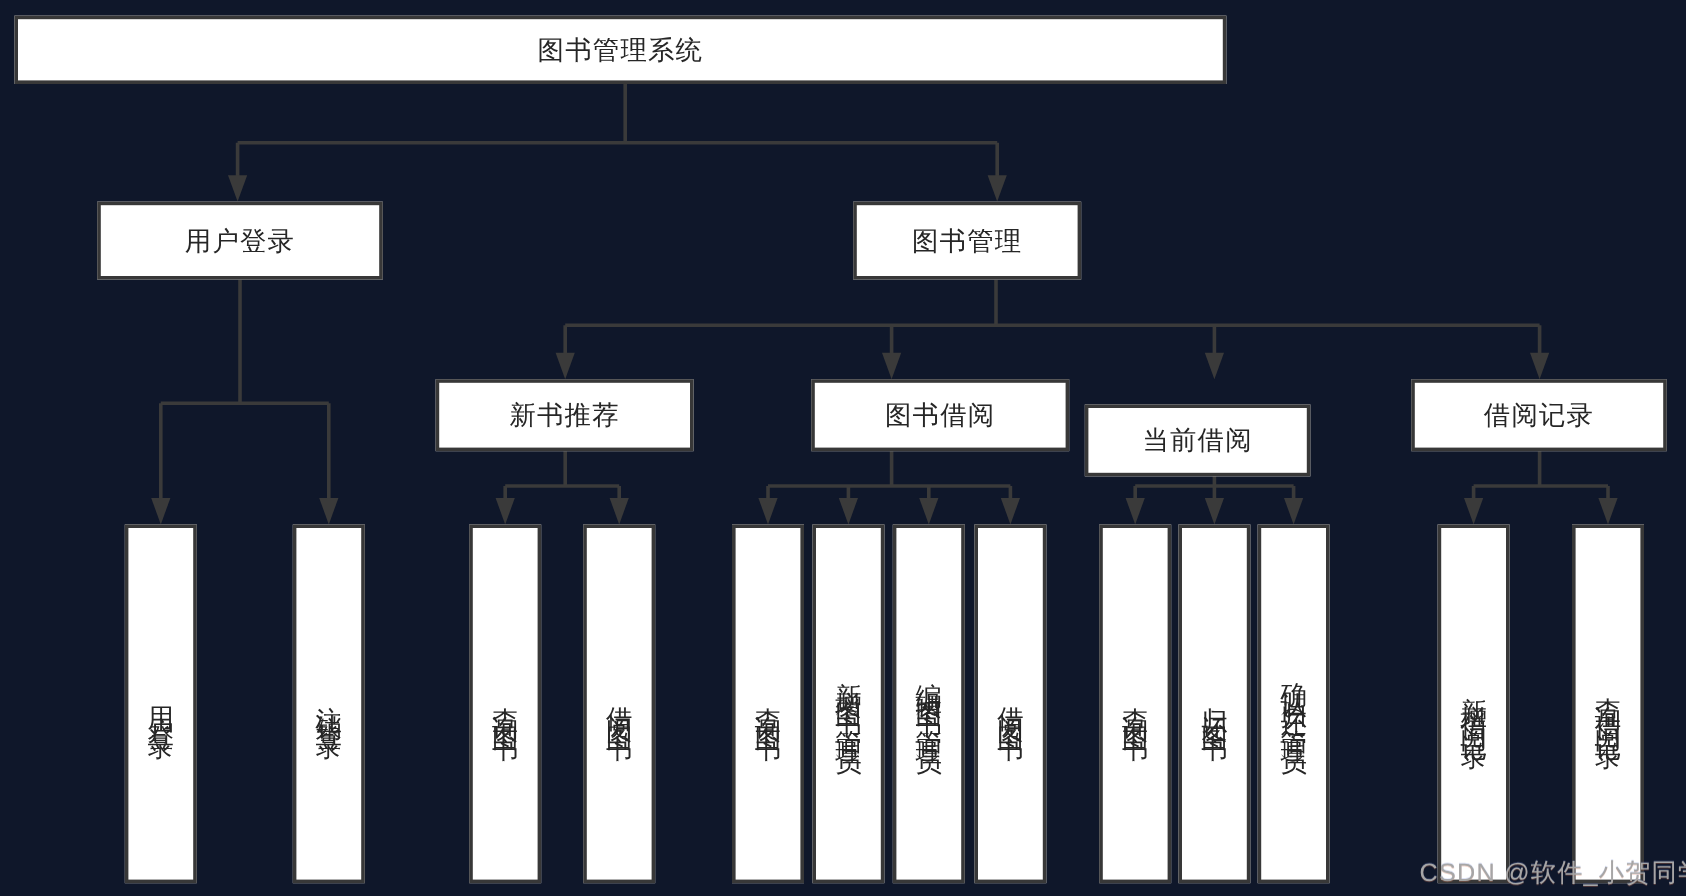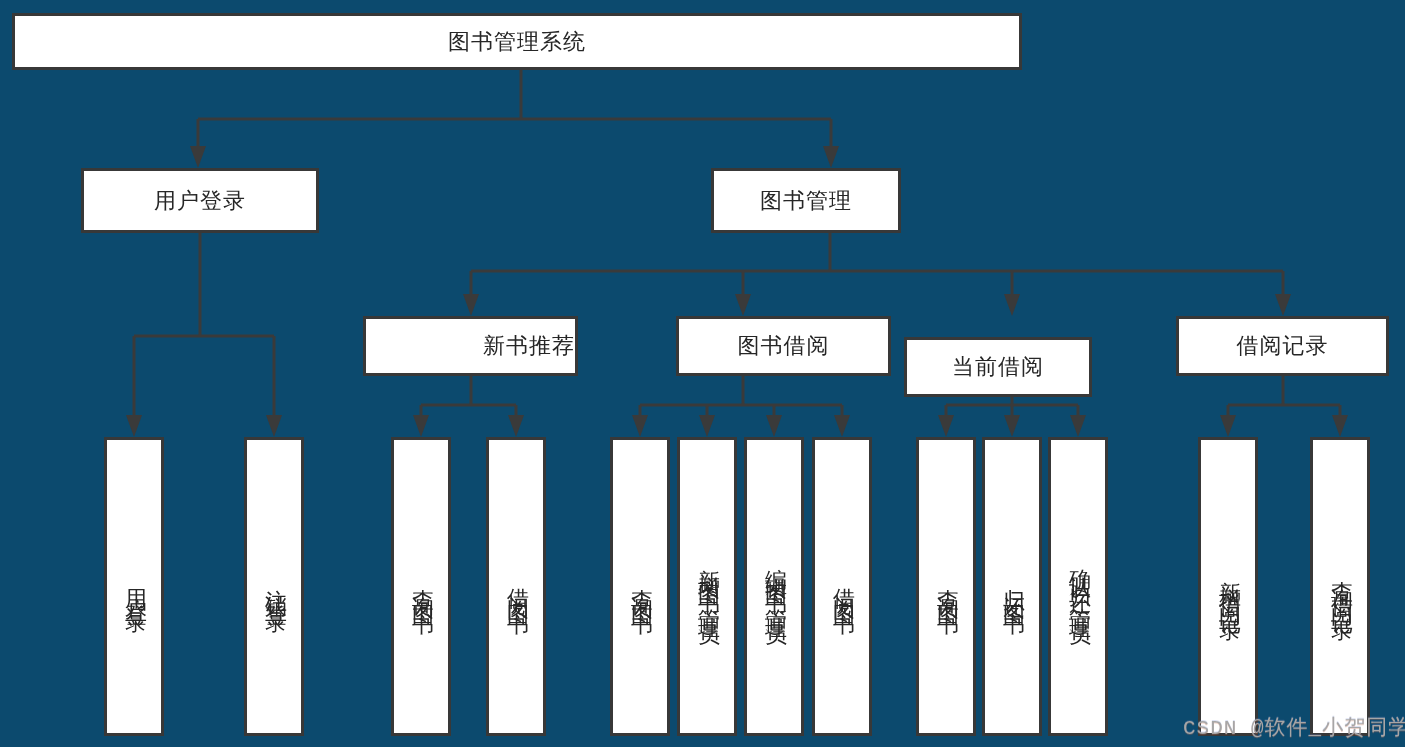--- a/index.html
+++ b/index.html
@@ -1,20 +1,20 @@
 <!DOCTYPE html>
 <html><head>
 <meta charset="utf-8">
 <style>
   html,body{margin:0;padding:0;background:#ffffff;}
   #canvas{
     position:relative;
     width:1405px;height:747px;
-    background:#0c4a6e;
-    font-family:Liberation Mono, monospace;
+    background:#0f172a;
+    font-family:Liberation Sans, sans-serif;
     overflow:hidden;
   }
   #wires{position:absolute;left:0;top:0;width:1405px;height:747px;pointer-events:none;}
   .box{
     position:absolute;
     background:#ffffff;
     border:3px solid #383838;
     box-sizing:border-box;
     display:flex;align-items:center;justify-content:center;
     color:#262626;
@@ -100,21 +100,21 @@
     <span>图书管理系统</span>
   </div>
 
   <div class="box" style="left:81px;top:168px;width:238px;height:65px;">
     <span>用户登录</span>
   </div>
   <div class="box" style="left:711px;top:168px;width:190px;height:65px;">
     <span>图书管理</span>
   </div>
 
-  <div class="box" style="left:363px;top:316px;width:215px;height:60px;justify-content:flex-end;">
+  <div class="box" style="left:363px;top:316px;width:215px;height:60px;">
     <span>新书推荐</span>
   </div>
   <div class="box" style="left:636px;top:316px;width:215px;height:60px;margin-left:40px;">
     <span>图书借阅</span>
   </div>
   <div class="box" style="left:904px;top:316px;width:188px;height:60px;margin-top:21px;">
     <span>当前借阅</span>
   </div>
   <div class="box" style="left:1176px;top:316px;width:213px;height:60px;">
     <span>借阅记录</span>

